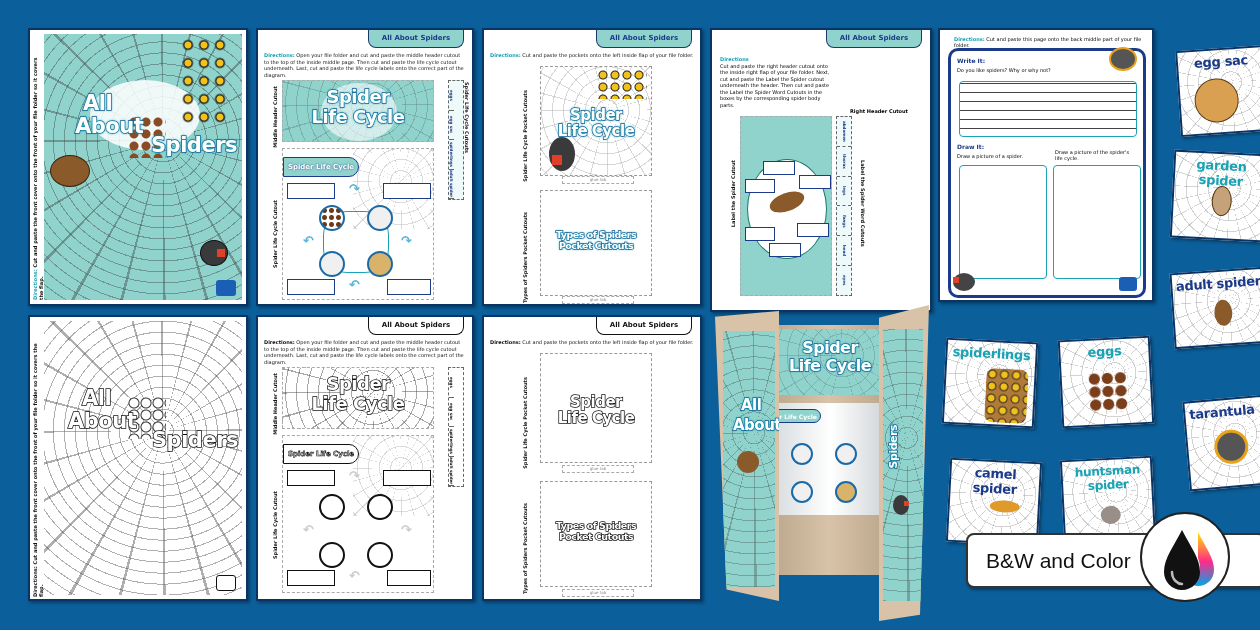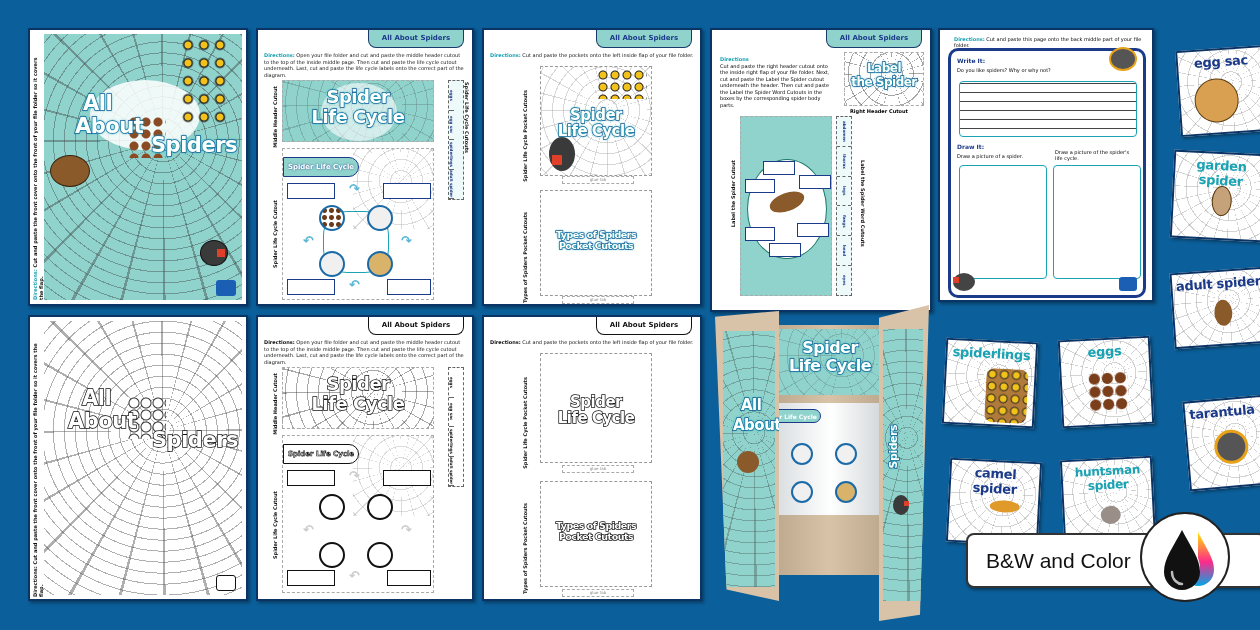--- a/index.html
+++ b/index.html
@@ -124,26 +124,20 @@
   <div class="gluetab" style="left:78px;top:266px;width:72px;height:8px;">glue tab</div>
   <div class="side-label" style="left:38px;top:182px;">Types of Spiders Pocket Cutouts</div>
 </div>
 
 <div class="page" style="left:710px;top:28px;width:222px;height:284px;">
   <div class="hdr-tab">All About Spiders</div>
   <div style="position:absolute;left:8px;top:26px;width:112px;font-size:5px;line-height:6.5px;">
     <b style="color:#1aa3b4;display:block;">Directions</b>
     <span>Cut and paste the right header cutout onto the inside right flap of your file folder. Next, cut and paste the Label the Spider cutout underneath the header. Then cut and paste the Label the Spider Word Cutouts in the boxes by the corresponding spider body parts.</span>
   </div>
-  <div class="web" style="position:absolute;left:132px;top:22px;width:80px;height:54px;border:1px dashed #aaa;">
-    <div class="title-bubble" style="position:absolute;left:0;right:0;top:8px;text-align:center;font-size:12px;line-height:14px;">
-      <div>Label</div>
-      <div>the Spider</div>
-    </div>
-  </div>
   <div style="position:absolute;left:138px;top:78px;font-size:5px;font-weight:bold;">Right Header Cutout</div>
   <div class="teal" style="position:absolute;left:28px;top:86px;width:92px;height:180px;border:1px dashed #aaa;">
     <div style="position:absolute;left:6px;top:42px;width:80px;height:100px;border-radius:50%;background:#fff;border:1px solid #1b7a6a;"></div>
     <div style="position:absolute;left:28px;top:76px;width:36px;height:18px;border-radius:50%;background:#8b5a2b;transform:rotate(-20deg);"></div>
     <div class="lbl-box" style="left:22px;top:44px;width:32px;height:14px;"></div>
     <div class="lbl-box" style="left:4px;top:62px;width:30px;height:14px;"></div>
     <div class="lbl-box" style="left:58px;top:58px;width:32px;height:14px;"></div>
     <div class="lbl-box" style="left:4px;top:110px;width:30px;height:14px;"></div>
     <div class="lbl-box" style="left:56px;top:106px;width:32px;height:14px;"></div>
     <div class="lbl-box" style="left:28px;top:126px;width:32px;height:14px;"></div>

